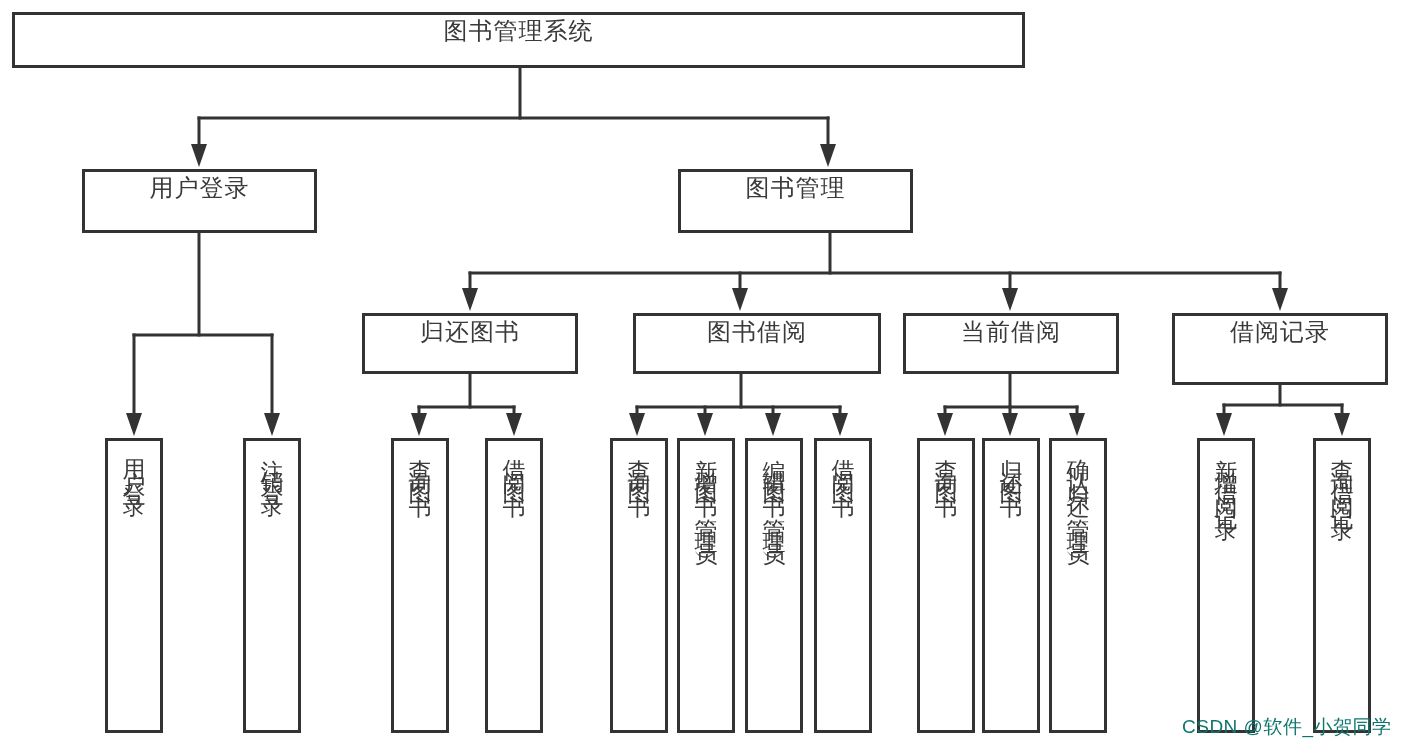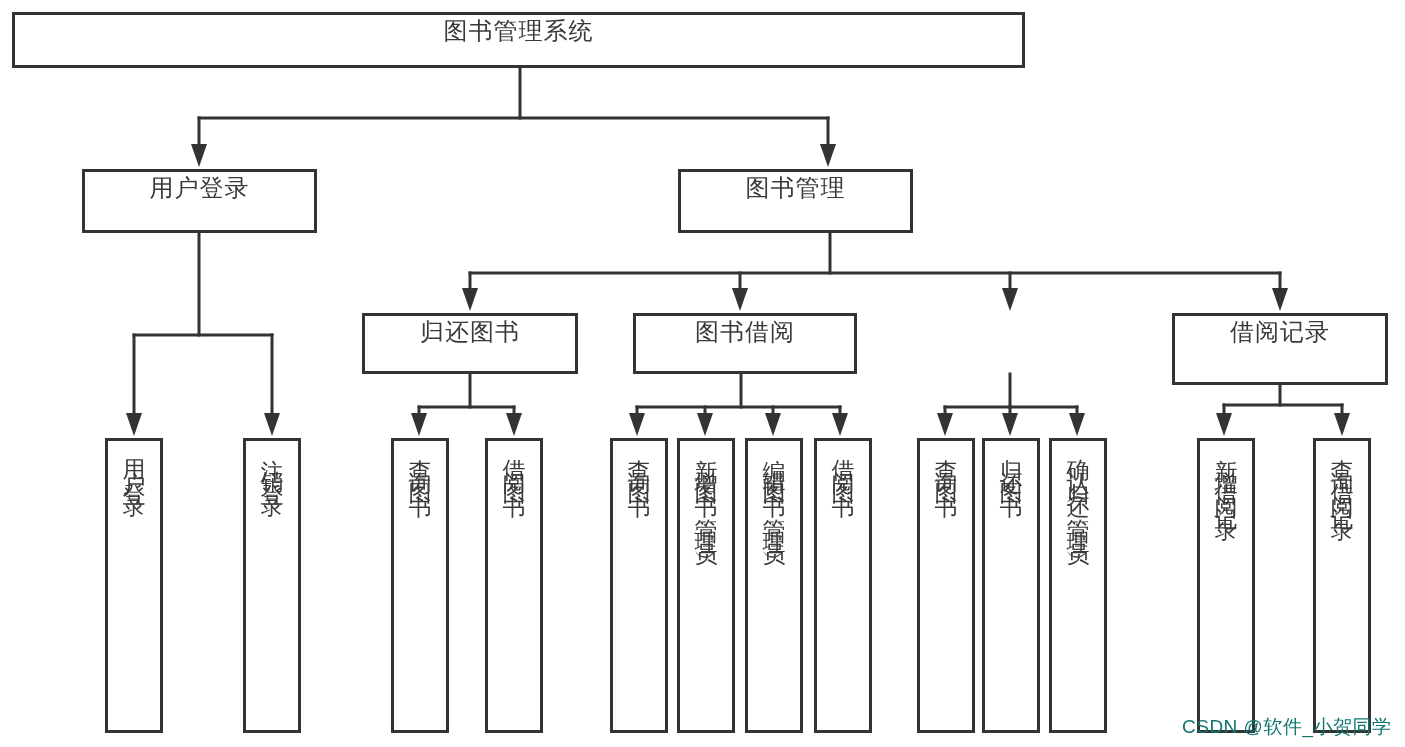--- a/index.html
+++ b/index.html
@@ -127,22 +127,25 @@
   <div class="node h-node" style="left:82px; top:169px; width:235px; height:64px;">
     <span>用户登录</span>
   </div>
   <div class="node h-node" style="left:678px; top:169px; width:235px; height:64px;">
     <span>图书管理</span>
   </div>
 
   <div class="node h-node" style="left:362px; top:313px; width:216px; height:61px;">
     <span>归还图书</span>
   </div>
-  <div class="node h-node" style="left:633px; top:313px; width:224px; height:61px;">
+  <div class="node h-node" style="left:633px; top:313px; width:248px; height:61px;">
     <span>图书借阅</span>
+  </div>
+  <div class="node h-node" style="left:903px; top:313px; width:216px; height:61px;">
+    <span>当前借阅</span>
   </div>
   <div class="node h-node" style="left:1172px; top:313px; width:216px; height:72px;">
     <span>借阅记录</span>
   </div>
 
   <div class="node leaf" style="left:105px;">
     <span class="vtext">用户登录</span>
   </div>
   <div class="node leaf" style="left:243px;">
     <span class="vtext">注销登录</span>

